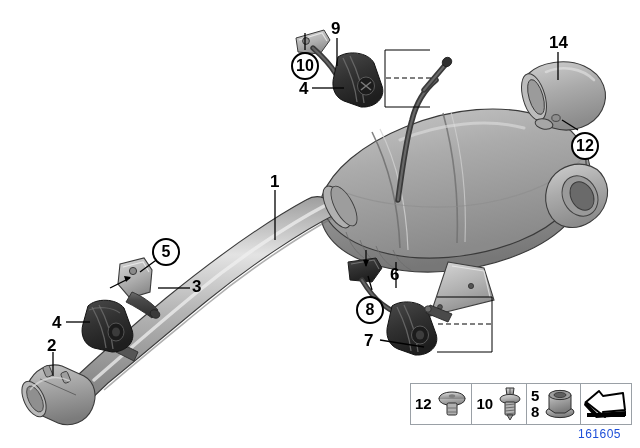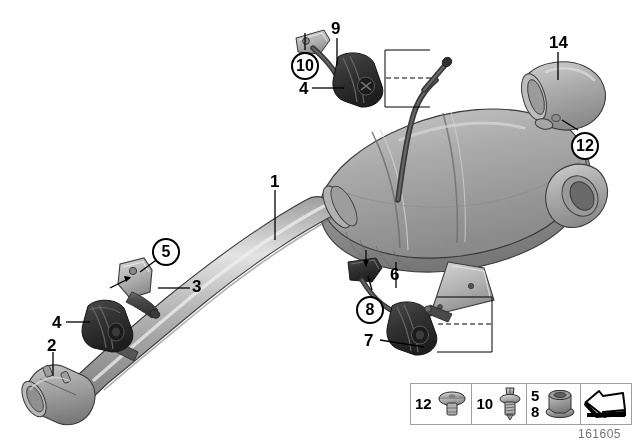--- a/index.html
+++ b/index.html
@@ -94,21 +94,21 @@
     display: flex;
     align-items: center;
     justify-content: center;
   }
   #diagram-id {
     position: absolute;
     left: 578px;
     top: 427px;
     font-family: "Liberation Sans", sans-serif;
     font-size: 12px;
-    color: #737373;
+    color: #1d4ed8;
     letter-spacing: 0.5px;
   }
 </style>
 </head>
 <body>
 
 <div id="page">
 
   <svg class="diagram" viewBox="0 0 640 448">
     <defs>

